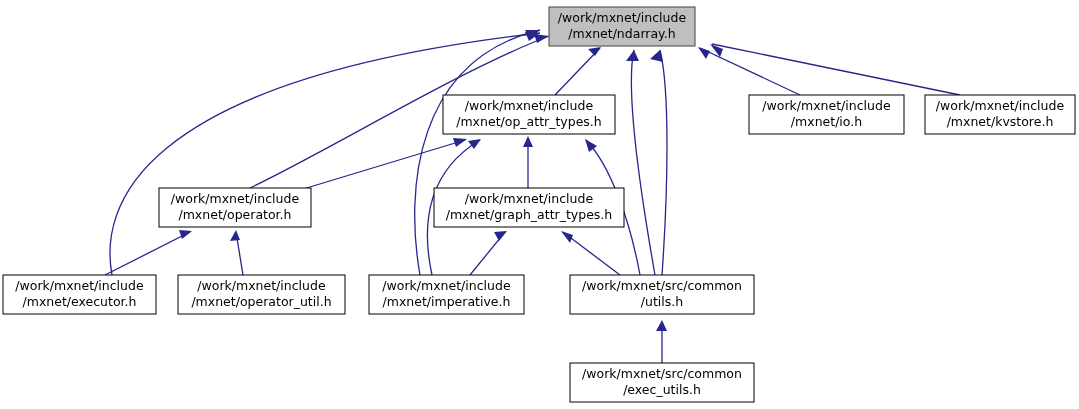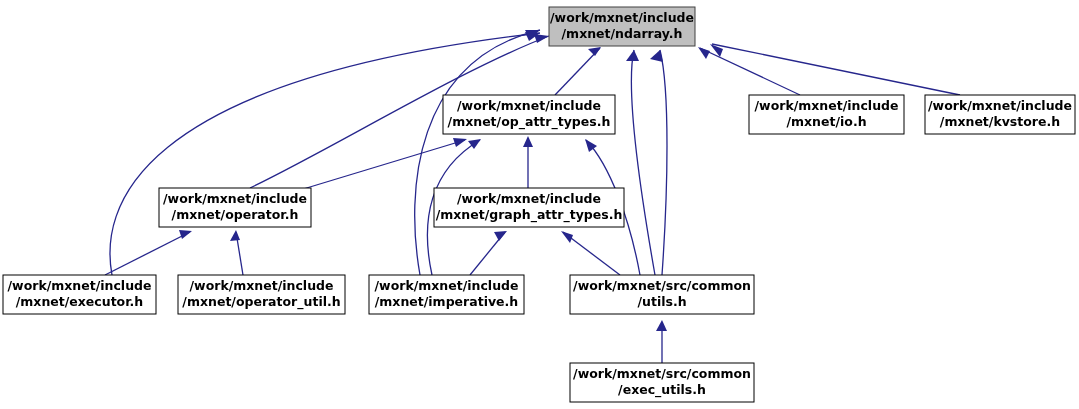--- a/index.html
+++ b/index.html
@@ -7,21 +7,20 @@
     padding: 0;
     background: #ffffff;
   }
   #graph-root {
     position: relative;
     width: 1079px;
     height: 409px;
     background: #ffffff;
     overflow: hidden;
     font-family: "DejaVu Sans", "Liberation Sans", sans-serif;
-    font-weight: bold;
   }
   svg.graph-canvas {
     position: absolute;
     top: 0;
     left: 0;
     width: 1079px;
     height: 409px;
   }
   .node-box {
     fill: #ffffff;

